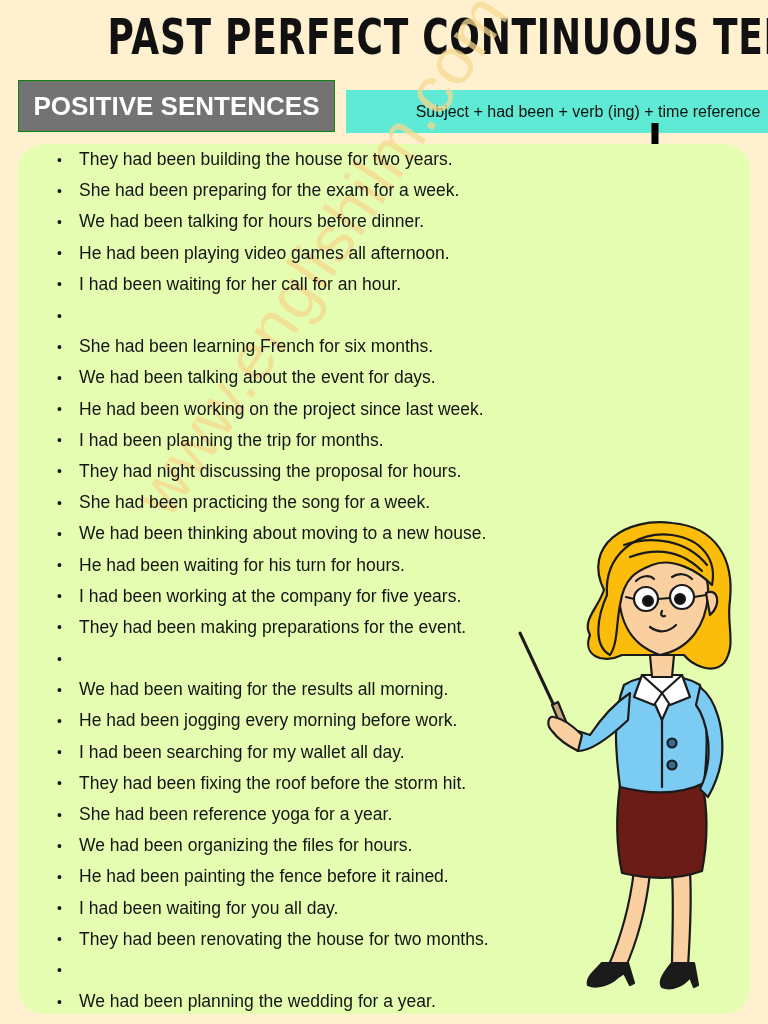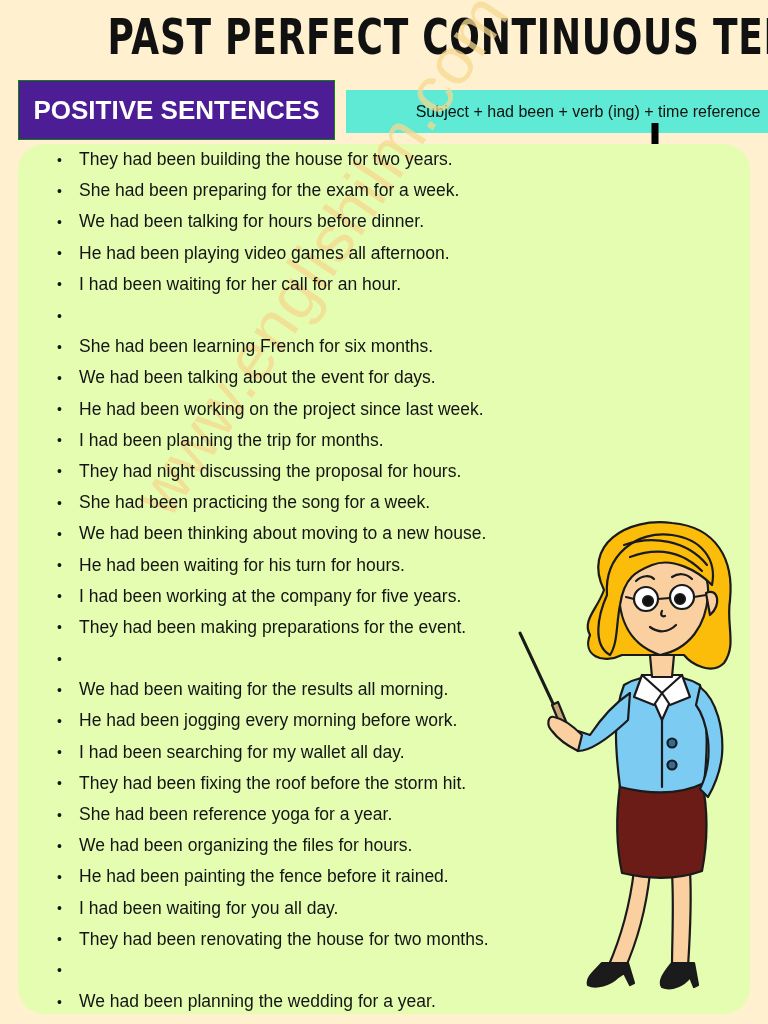--- a/index.html
+++ b/index.html
@@ -15,22 +15,22 @@
     font-family: "DejaVu Sans", sans-serif;
     font-weight: bold;
     font-size: 50px;
     letter-spacing: 1px;
     color: #111;
     transform: scaleX(0.72);
     transform-origin: center top;
     white-space: nowrap;
   }
   .section-badge {
-    position: absolute; left: 18px; top: 80px; width: 317px; height: 60px;
-    background: #4c1d95;
+    position: absolute; left: 18px; top: 80px; width: 317px; height: 52px;
+    background: #737373;
     color: #fff;
     font-family: "Liberation Sans", sans-serif;
     font-weight: bold;
     font-size: 26px;
     display: flex; align-items: center; justify-content: center;
     box-sizing: border-box;
     border: 1px solid #0a840a;
   }
   .formula {
     position: absolute; left: 346px; top: 90px; width: 404px; height: 43px;

